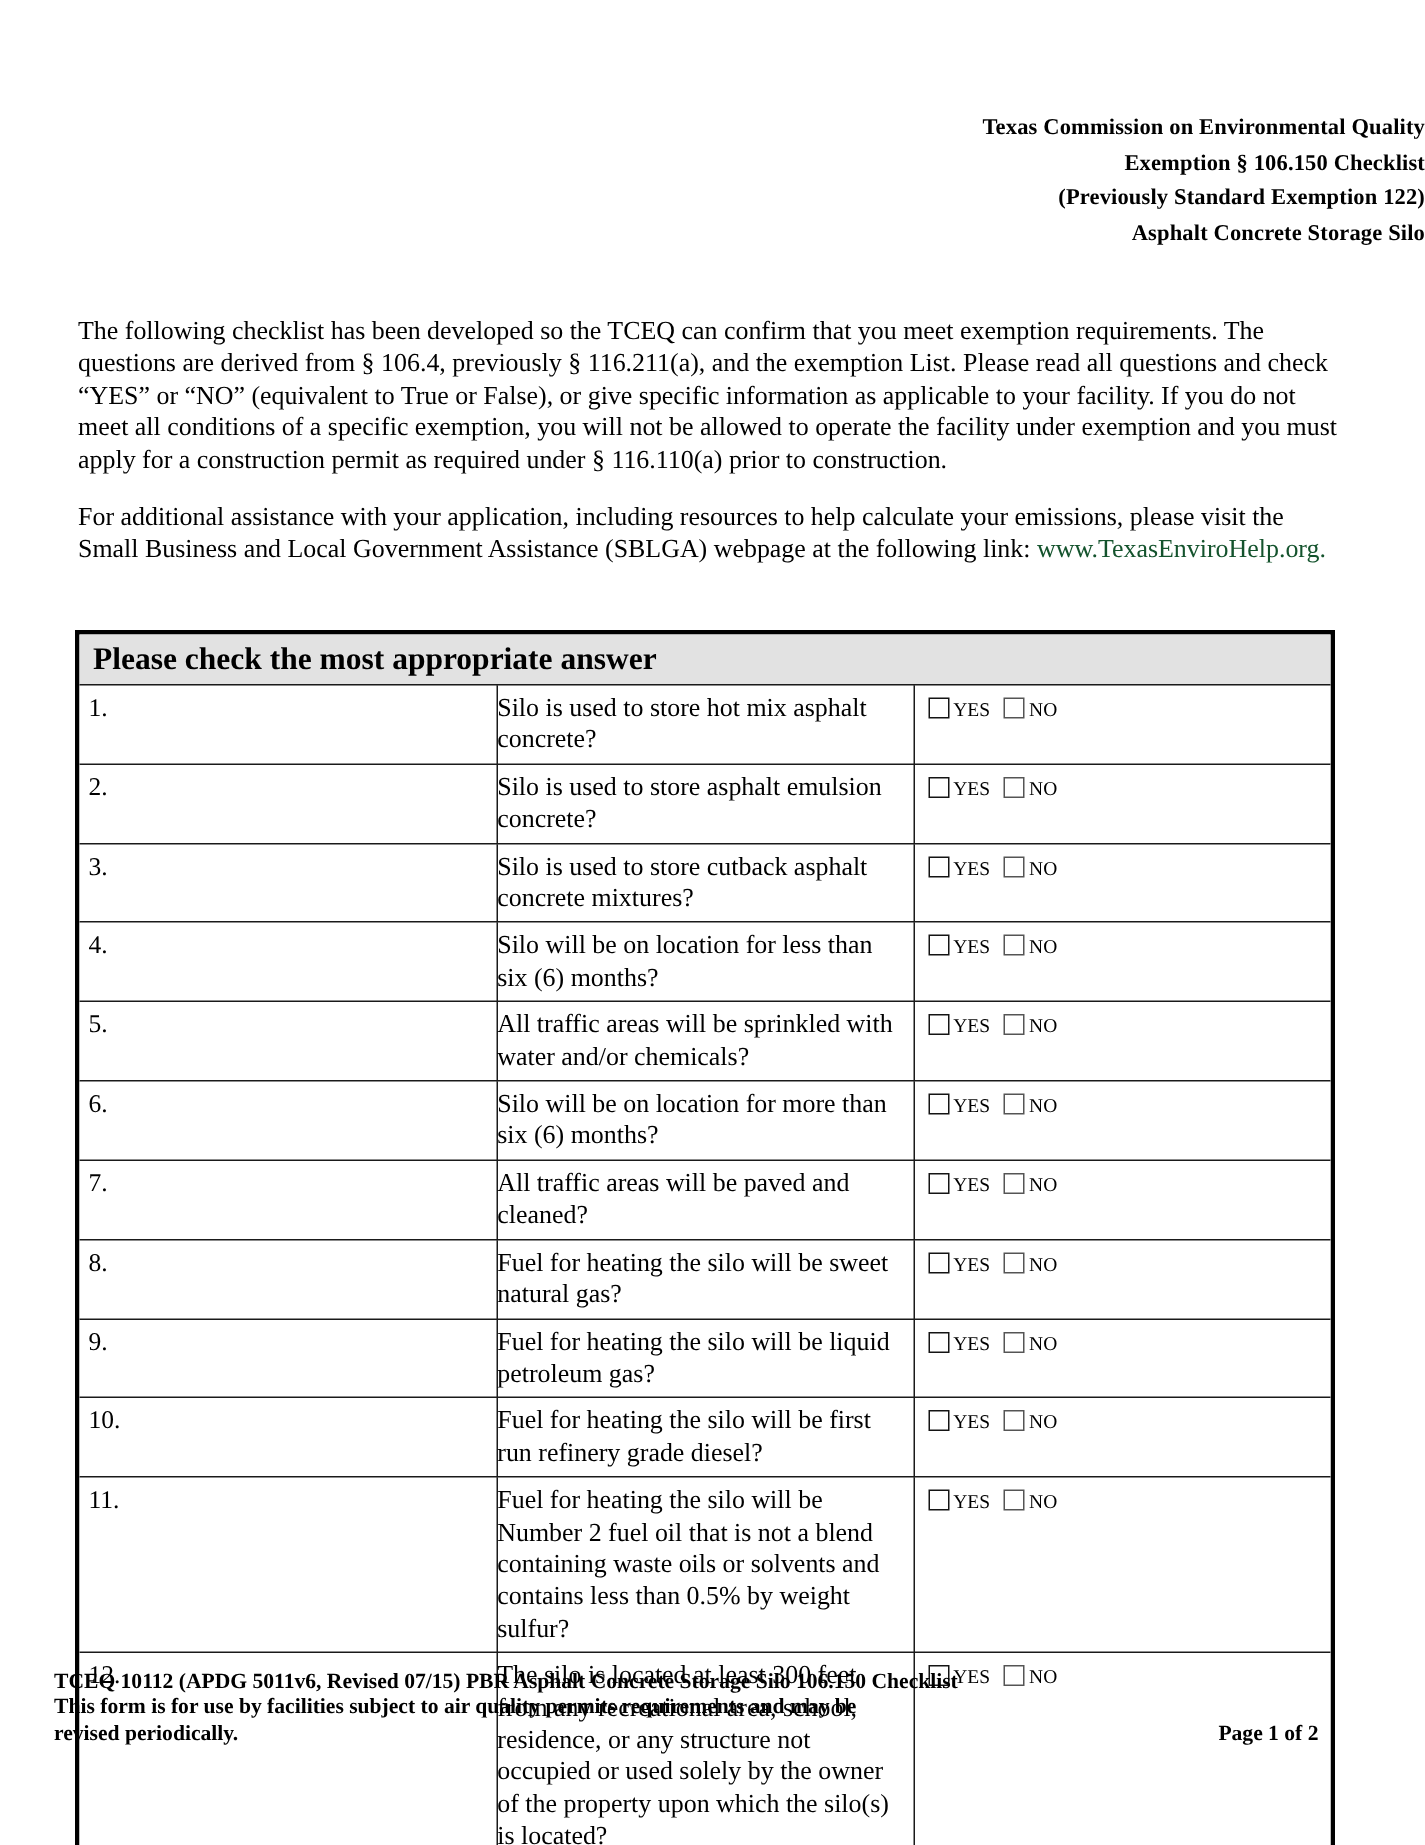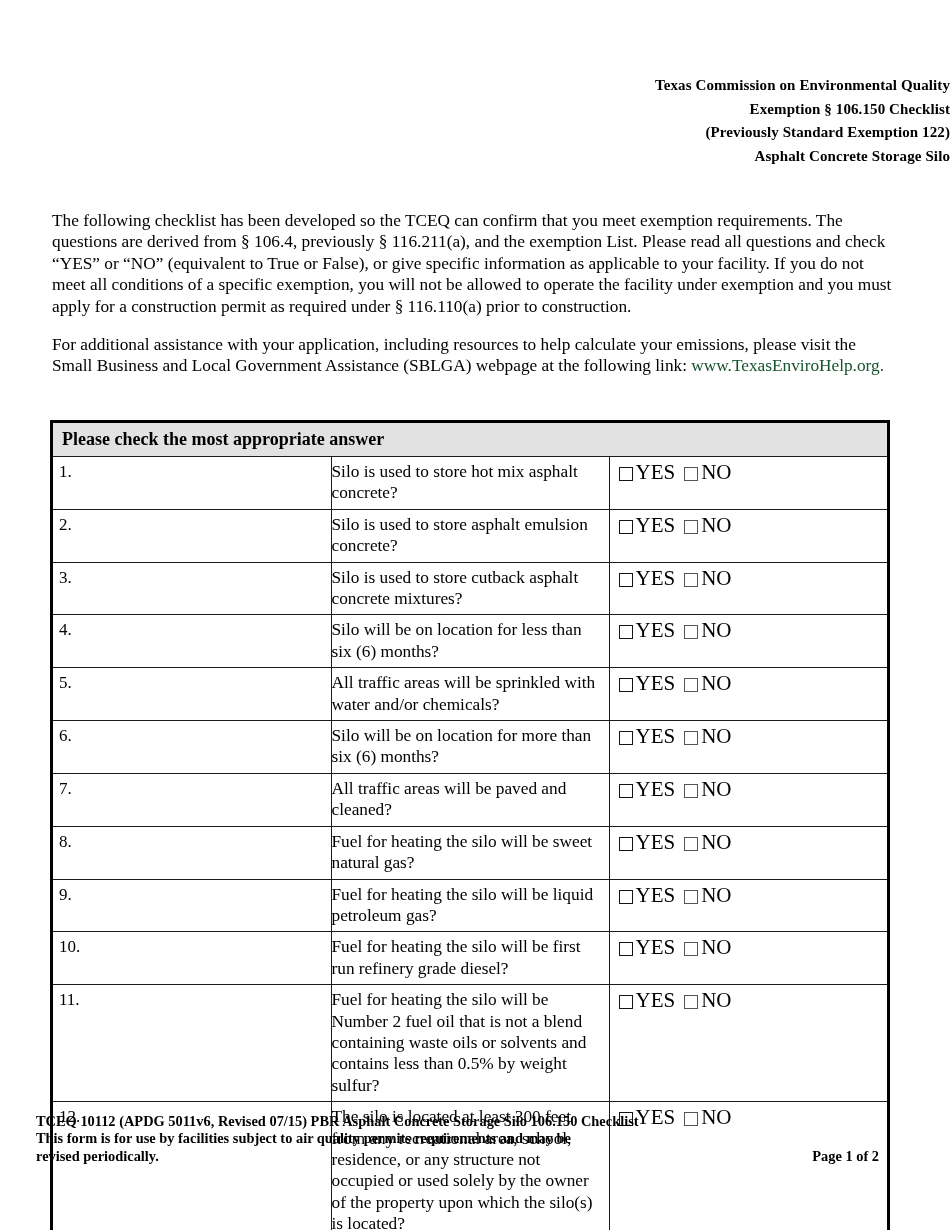--- a/index.html
+++ b/index.html
@@ -79,21 +79,21 @@
   }
   table.checklist td, table.checklist th {
     border: 1px solid #1a1a1a;
     padding: 0;
     vertical-align: top;
     background: #fff;
   }
   .hdr-cell {
     background: #e2e2e2 !important;
     font-weight: bold;
-    font-size: 18px;
+    font-size: 21px;
     line-height: 20px;
     padding: 6px 0 7px 9px !important;
     text-align: left;
     border-left: none !important;
     border-right: none !important;
     border-top: none !important;
   }
   .num-cell {
     width: 45px;
     font-size: 17px;
@@ -127,21 +127,21 @@
     border: 1.6px solid #141414;
     background: #fff;
     vertical-align: -2px;
     margin-right: 3px;
     box-sizing: border-box;
   }
   .cbox.light { border-color: #555; }
   .ans-label {
     display: inline-block;
     margin-right: 9px;
-    font-size: 21px;
+    font-size: 13px;
   }
   .ans-label:last-child { margin-right: 18px; }
 
   
   .footer {
     position: absolute;
     left: 36px;
     top: 1113px;
     width: 843px;
     font-weight: bold;

